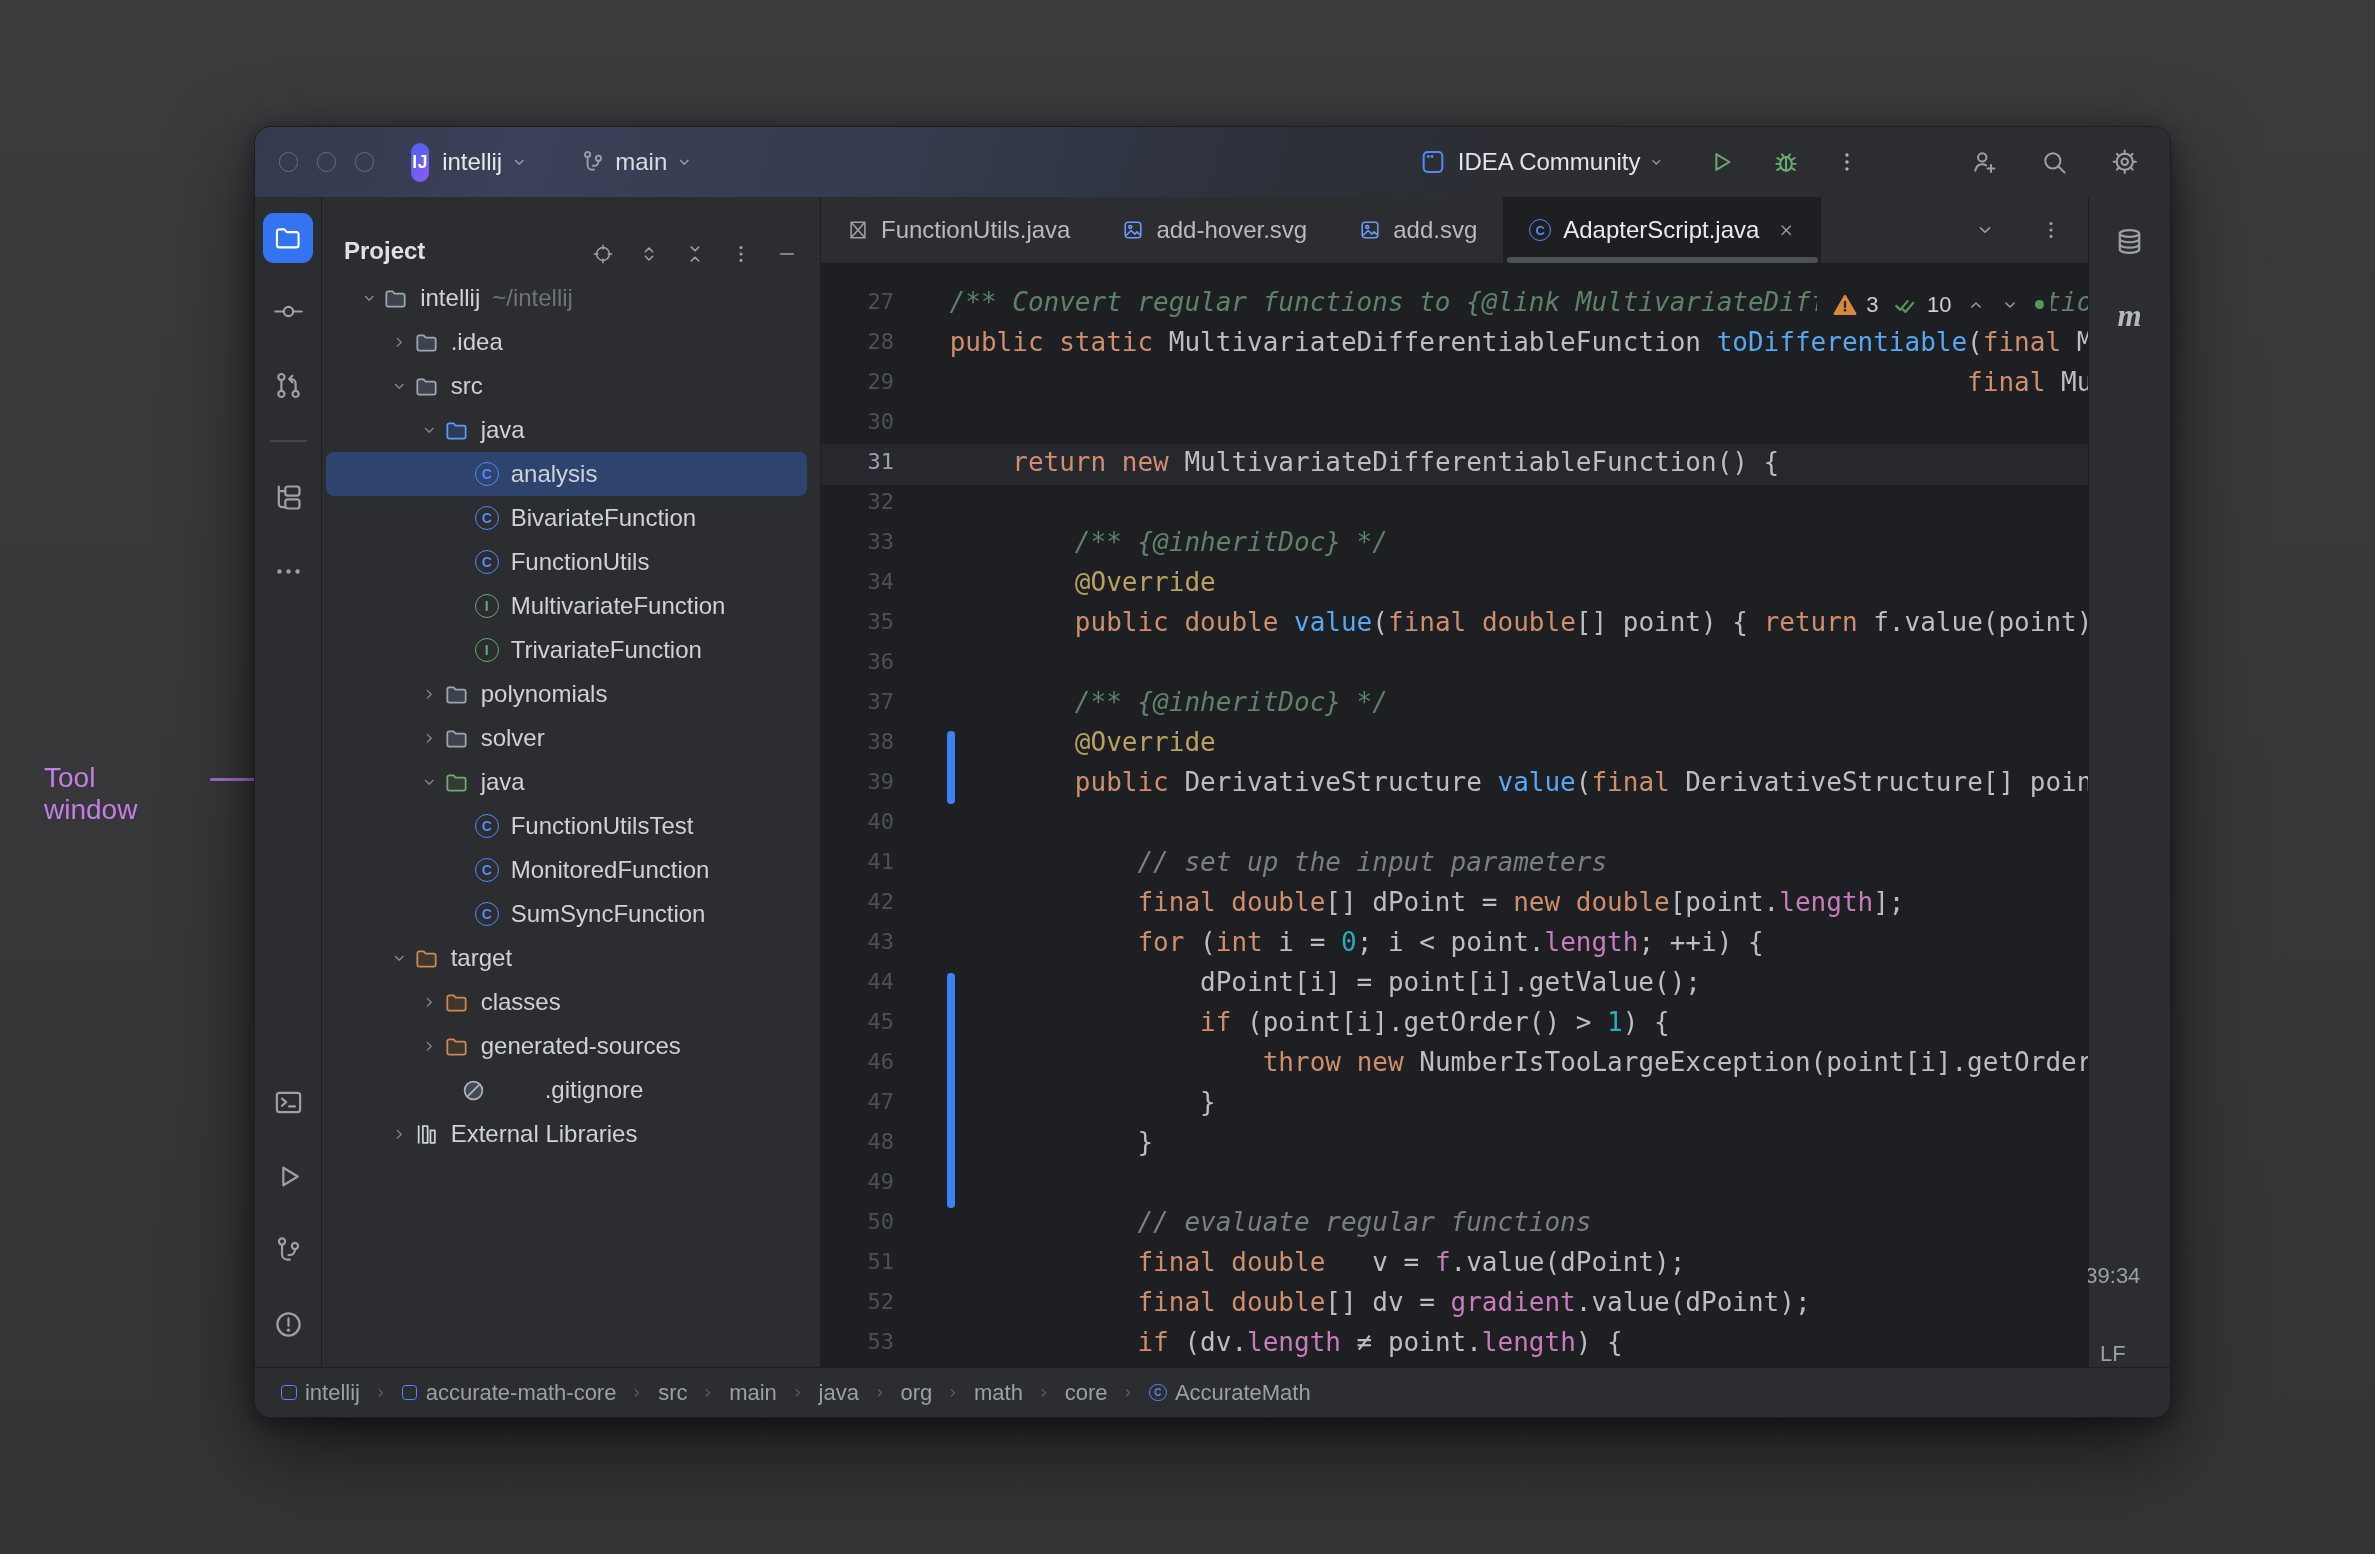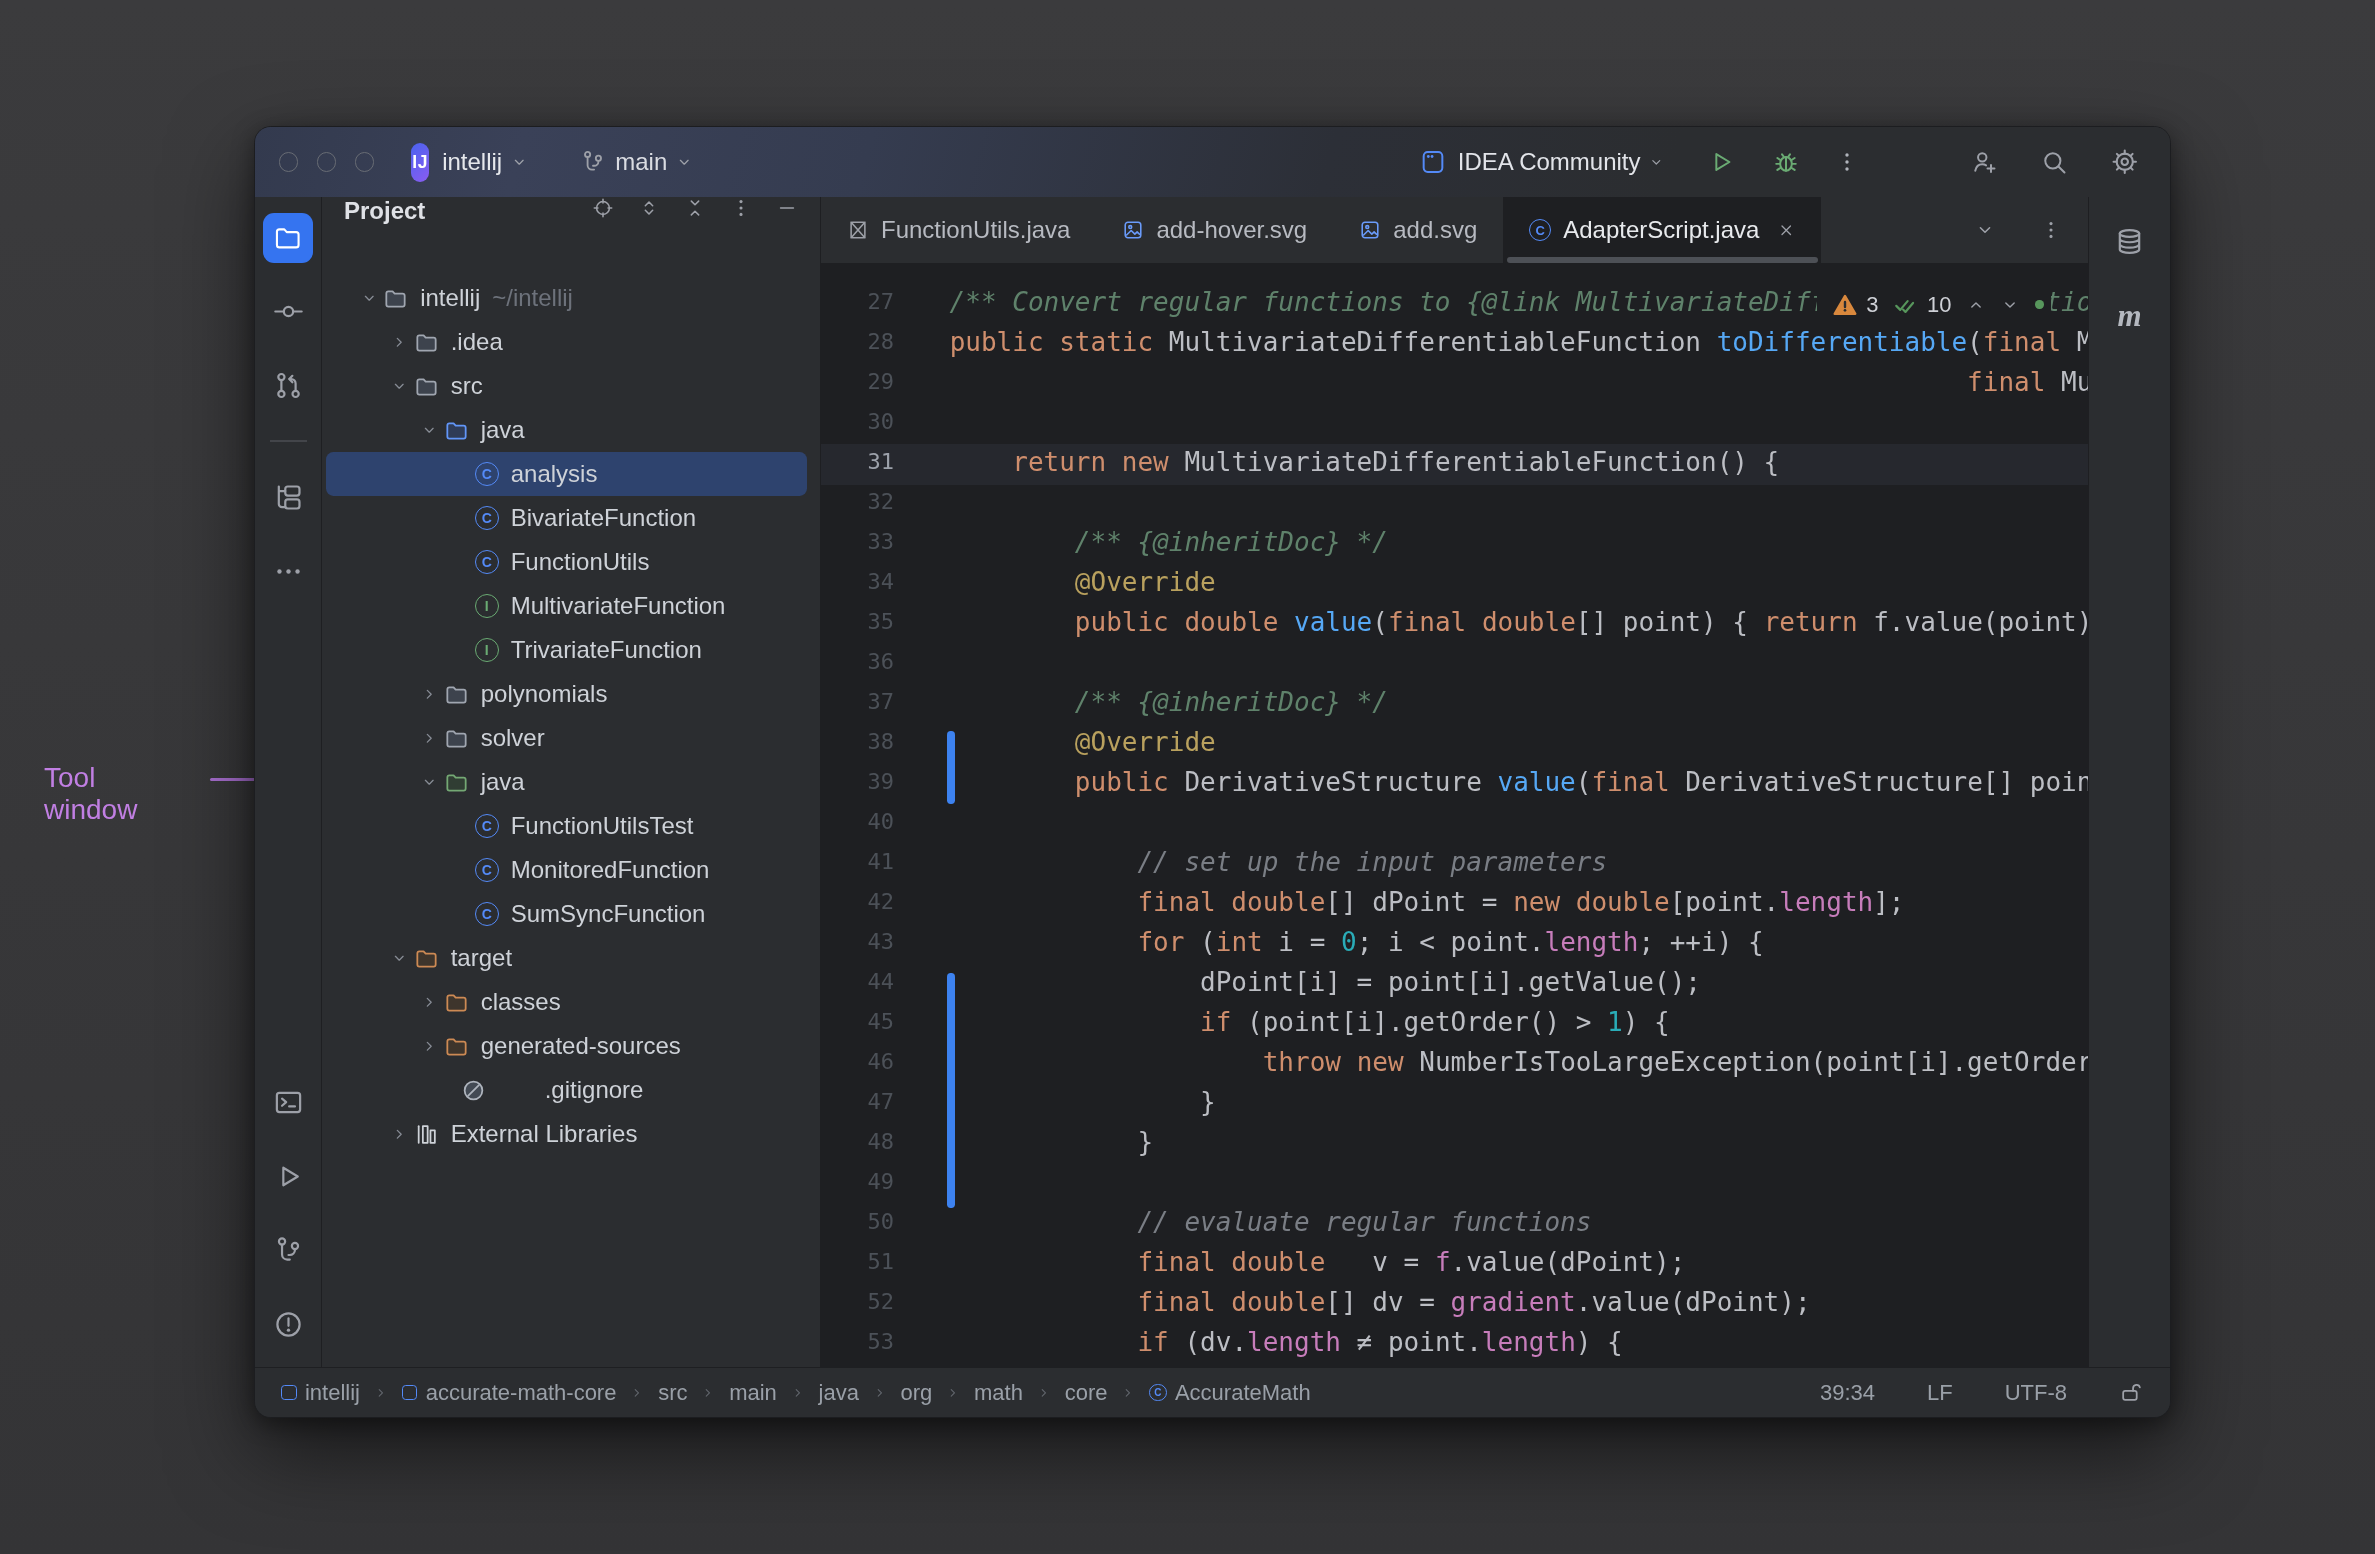--- a/index.html
+++ b/index.html
@@ -24,21 +24,21 @@
   .main{flex:1;display:flex;min-height:0;}
   .stripe{width:66px;flex:0 0 66px;background:#2b2d30;display:flex;flex-direction:column;align-items:center;}
   .stripe.left{border-right:0.9px solid #1e1f22;padding-top:15.7px;}
   .stripe.right{width:81px;flex:0 0 81px;border-left:0.9px solid #1e1f22;padding-top:24px;}
   .stripe .tool{width:41px;height:41px;display:flex;align-items:center;justify-content:center;border-radius:11px;color:#9da0a8;margin-bottom:33px;}
   .tool.active{background:#3574F0;color:#fff;width:50px;height:50px;margin-bottom:28px;}
   .stripe-div{width:37px;height:1.8px;background:#43454a;margin:1.8px 0 35px 0;}
   .stripe .spacer{flex:1;}
   
   .panel{width:498px;flex:0 0 498px;background:#2b2d30;border-right:0.9px solid #1e1f22;display:flex;flex-direction:column;min-height:0;}
-  .panel-head{height:68px;flex:0 0 68px;display:flex;align-items:flex-start;padding:0 22px;}
+  .panel-head{height:68px;flex:0 0 68px;display:flex;align-items:flex-end;padding:0 22px;}
   .panel-title{font-size:24px;font-weight:600;color:#dfe1e6;}
   .panel-icons{margin-left:auto;display:flex;align-items:center;gap:24px;color:#9da0a8;}
   .tree{padding-top:11px;overflow:hidden;}
   .trow{height:44px;display:flex;align-items:center;margin:0 13px 0 3.7px;border-radius:7.4px;color:#ced2d8;font-size:24px;}
   .trow.sel{background:#2E436E;}
   .trow .chevslot{width:28px;flex:0 0 28px;display:flex;align-items:center;color:#878c95;}
   .trow .ticon{margin-right:12px;display:flex;}
   .trow .suffix{margin-left:12px;color:#6d727b;}
   .badge{box-sizing:border-box;display:flex;align-items:center;justify-content:center;border-radius:50%;font-weight:600;font-family:"Liberation Sans",sans-serif;}
   
@@ -62,21 +62,21 @@
   .insp{position:absolute;top:22px;right:37px;z-index:5;display:flex;align-items:center;gap:14px;background:#1e1f22;height:39px;padding:0 7.4px 0 14.8px;}
   .insp .cnt{font-size:22px;color:#ced0d6;font-family:"Liberation Sans",sans-serif;margin-left:-5.5px;}
   .insp .dotgreen{width:8.3px;height:8.3px;border-radius:50%;background:#57965C;margin-left:1.8px;}
   .maven{font:italic 600 31px "Liberation Serif",serif;color:#b4b8bf;}
   
   .statusbar{height:49px;flex:0 0 49px;background:#2b2d30;border-top:0.9px solid #1e1f22;display:flex;align-items:center;padding:0 26px;font-size:22px;color:#9aa0a8;}
   .crumbs{display:flex;align-items:center;gap:13px;}
   .crumb{display:flex;align-items:center;gap:8.3px;}
   .crumb-sep{color:#62666d;display:flex;}
   .modsq{width:15.7px;height:15.7px;border:1.8px solid #548af7;border-radius:3.7px;box-sizing:border-box;}
-  .status-right{margin-left:auto;display:flex;align-items:center;gap:52px;color:#9aa0a8;}
+  .status-right{margin-left:auto;display:flex;align-items:center;gap:52px;color:#9aa0a8;flex-direction:column;}
   
   .ann-label{position:absolute;left:44px;top:762px;width:151px;font-size:28px;color:#c17fe3;}
   .ann-line{position:absolute;left:210px;top:778px;width:129px;height:2.8px;background:#a86fd0;border-radius:1.8px;}
   .ann-dot{position:absolute;left:336px;top:772px;width:14px;height:14px;border-radius:50%;background:#b06fd8;}
 </style>
 </head>
 <body>
 
 <div class="stage">
 

